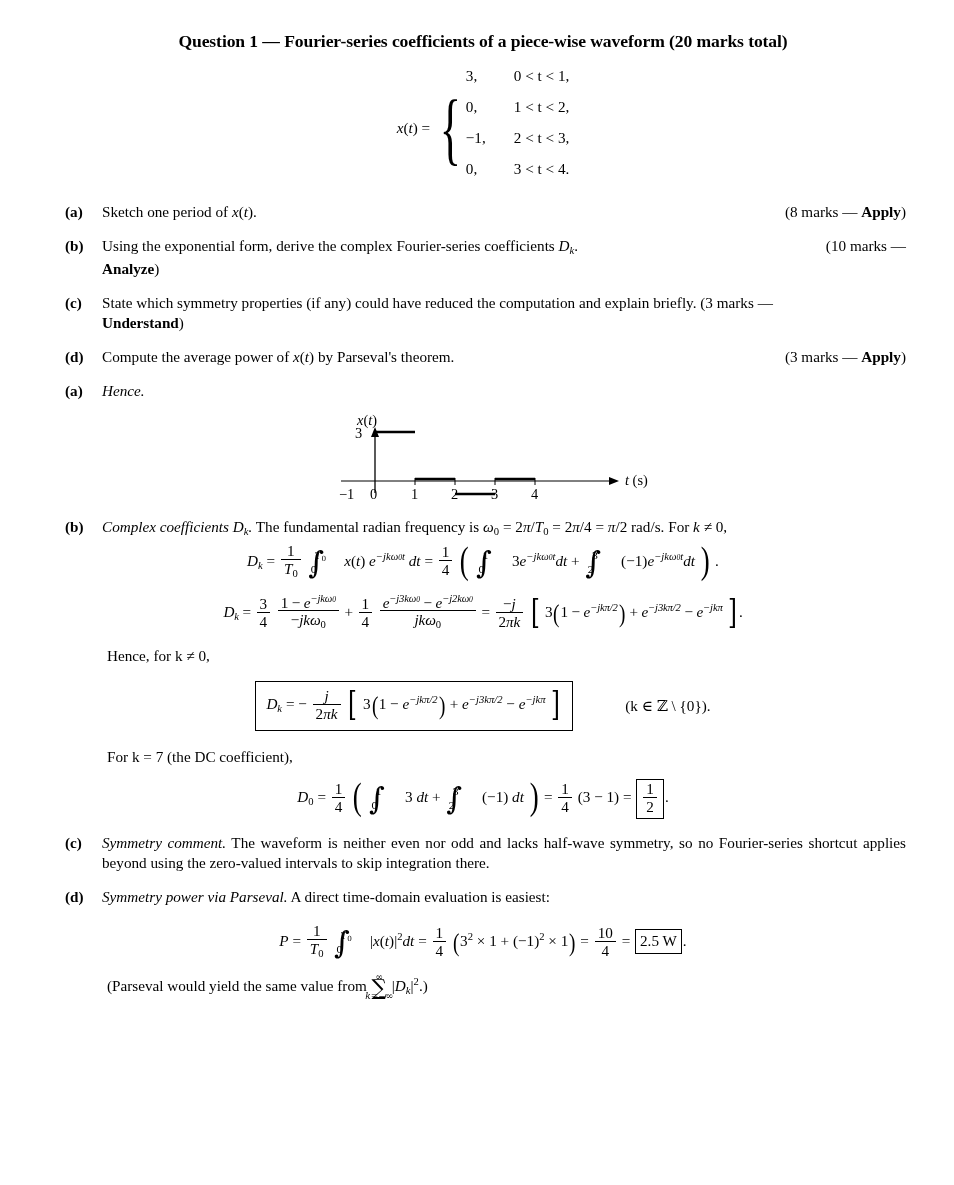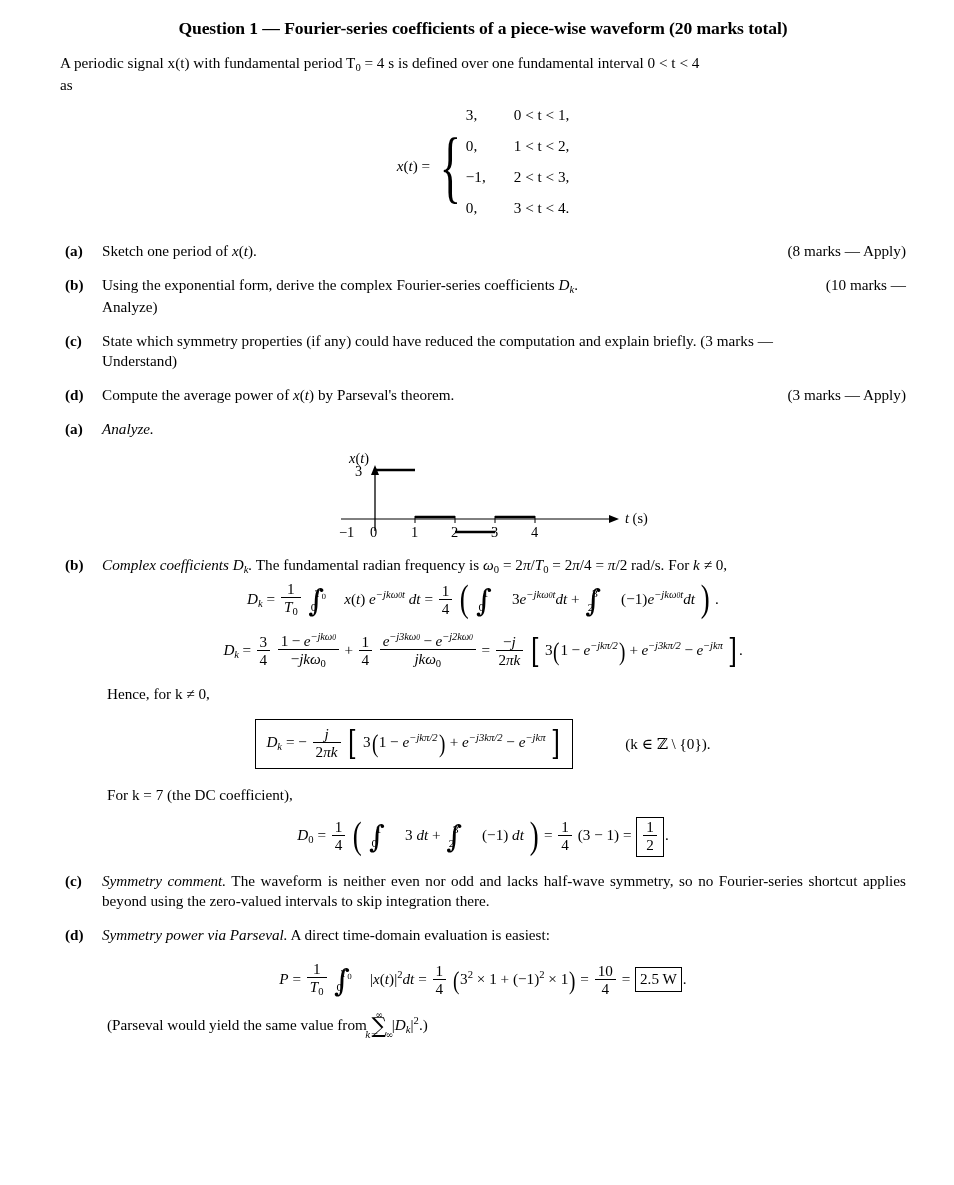--- a/index.html
+++ b/index.html
@@ -13,21 +13,21 @@
     font-family: "Liberation Serif", "DejaVu Serif", serif;
     color: #000000;
     font-size: 15.2px;
     line-height: 1.32;
     -webkit-font-smoothing: antialiased;
   }
   .page {
     width: 954px;
     min-height: 1185px;
     box-sizing: border-box;
-    padding: 11px 48px 10px 60px;
+    padding: 24px 48px 10px 60px;
     position: relative;
   }
 
   
   .mi { font-style: italic; }
   .sub  { font-size: 0.70em; vertical-align: -0.30em; font-style: italic; }
   .subn { font-size: 0.70em; vertical-align: -0.30em; font-style: normal; }
   .sup  { font-size: 0.70em; vertical-align: 0.52em; font-style: normal; }
   .supi { font-size: 0.70em; vertical-align: 0.52em; font-style: italic; }
 
@@ -156,21 +156,21 @@
     left: 5px;
     top: 0;
     font-weight: bold;
     font-style: normal;
   }
   .qrow {
     display: block;
     text-align: justify;
   }
   .marks { float: right; margin-left: 14px; white-space: nowrap; }
-  .b { font-weight: normal; }
+  .b { font-weight: bold; }
   .it { font-style: italic; }
 
   .solution-head {
     font-weight: bold;
     margin: 21px 0 11px 47px;
     font-size: 15.4px;
   }
 
   
   .plot-wrap {
@@ -239,24 +239,20 @@
   .tight { letter-spacing: -0.15px; }
   .nb { white-space: nowrap; }
 </style>
 </head>
 <body>
 
 <div class="page">
 
   <h1 class="title">Question 1 — Fourier-series coefficients of a piece-wise waveform (20 marks total)</h1>
 
-  <p class="body-text">
-    <span>A periodic signal x(t) with fundamental period T</span><span class="subn">0</span><span> = 4 s is defined over one fundamental interval 0 &lt; t &lt; 4</span><br>
-    <span>as</span>
-  </p>
 
   <div class="eq-cases">
     <span><span class="mi">x</span>(<span class="mi">t</span>) =</span>
     <span class="cases-brace">{</span>
     <span class="cases-rows">
       <span class="cases-row">
         <span class="cases-val">3,</span>
         <span class="cases-cond">0 &lt; t &lt; 1,</span>
       </span>
       <span class="cases-row">
@@ -308,21 +304,21 @@
         Compute the average power of <span class="mi">x</span>(<span class="mi">t</span>) by Parseval's theorem.
       </span>
     </li>
   </ol>
 
 
   <ol class="qlist">
 
     <li style="margin-bottom:2px;">
       <span class="marker">(a)</span>
-      <span class="qrow it">Analyze.</span>
+      <span class="qrow it">Hence.</span>
     </li>
   </ol>
 
   <div class="plot-wrap">
     <div class="plot">
       <svg width="300" height="96" viewBox="0 0 300 96">
 
         <line x1="8" y1="66" x2="276" y2="66" stroke="#000" stroke-width="1"></line>
         <polygon points="276,62 286,66 276,70" fill="#000"></polygon>
         <line x1="42" y1="78" x2="42" y2="22" stroke="#000" stroke-width="1.3"></line>
@@ -335,21 +331,21 @@
         <line x1="122" y1="79" x2="162" y2="79" stroke="#000" stroke-width="2.6"></line>
 
         <line x1="162" y1="64" x2="202" y2="64" stroke="#000" stroke-width="2.6"></line>
 
         <line x1="82" y1="63" x2="82" y2="70" stroke="#000" stroke-width="1"></line>
         <line x1="122" y1="63" x2="122" y2="70" stroke="#000" stroke-width="1"></line>
         <line x1="162" y1="63" x2="162" y2="70" stroke="#000" stroke-width="1"></line>
         <line x1="202" y1="63" x2="202" y2="70" stroke="#000" stroke-width="1"></line>
       </svg>
 
-      <span class="lbl" style="left:16px; top:-4px;"><span class="mi">x</span>(<span class="mi">t</span>)</span>
+      <span class="lbl" style="left:24px; top:-4px;"><span class="mi">x</span>(<span class="mi">t</span>)</span>
       <span class="lbl" style="left:22px; top:9px;">3</span>
 
       <span class="lbl" style="left:6px;  top:70px;">−1</span>
       <span class="lbl" style="left:37px; top:70px;">0</span>
       <span class="lbl" style="left:78px; top:70px;">1</span>
       <span class="lbl" style="left:118px;top:70px;">2</span>
       <span class="lbl" style="left:158px;top:70px;">3</span>
       <span class="lbl" style="left:198px;top:70px;">4</span>
 
       <span class="lbl" style="left:292px;top:56px;"><span class="mi">t</span> (s)</span>

